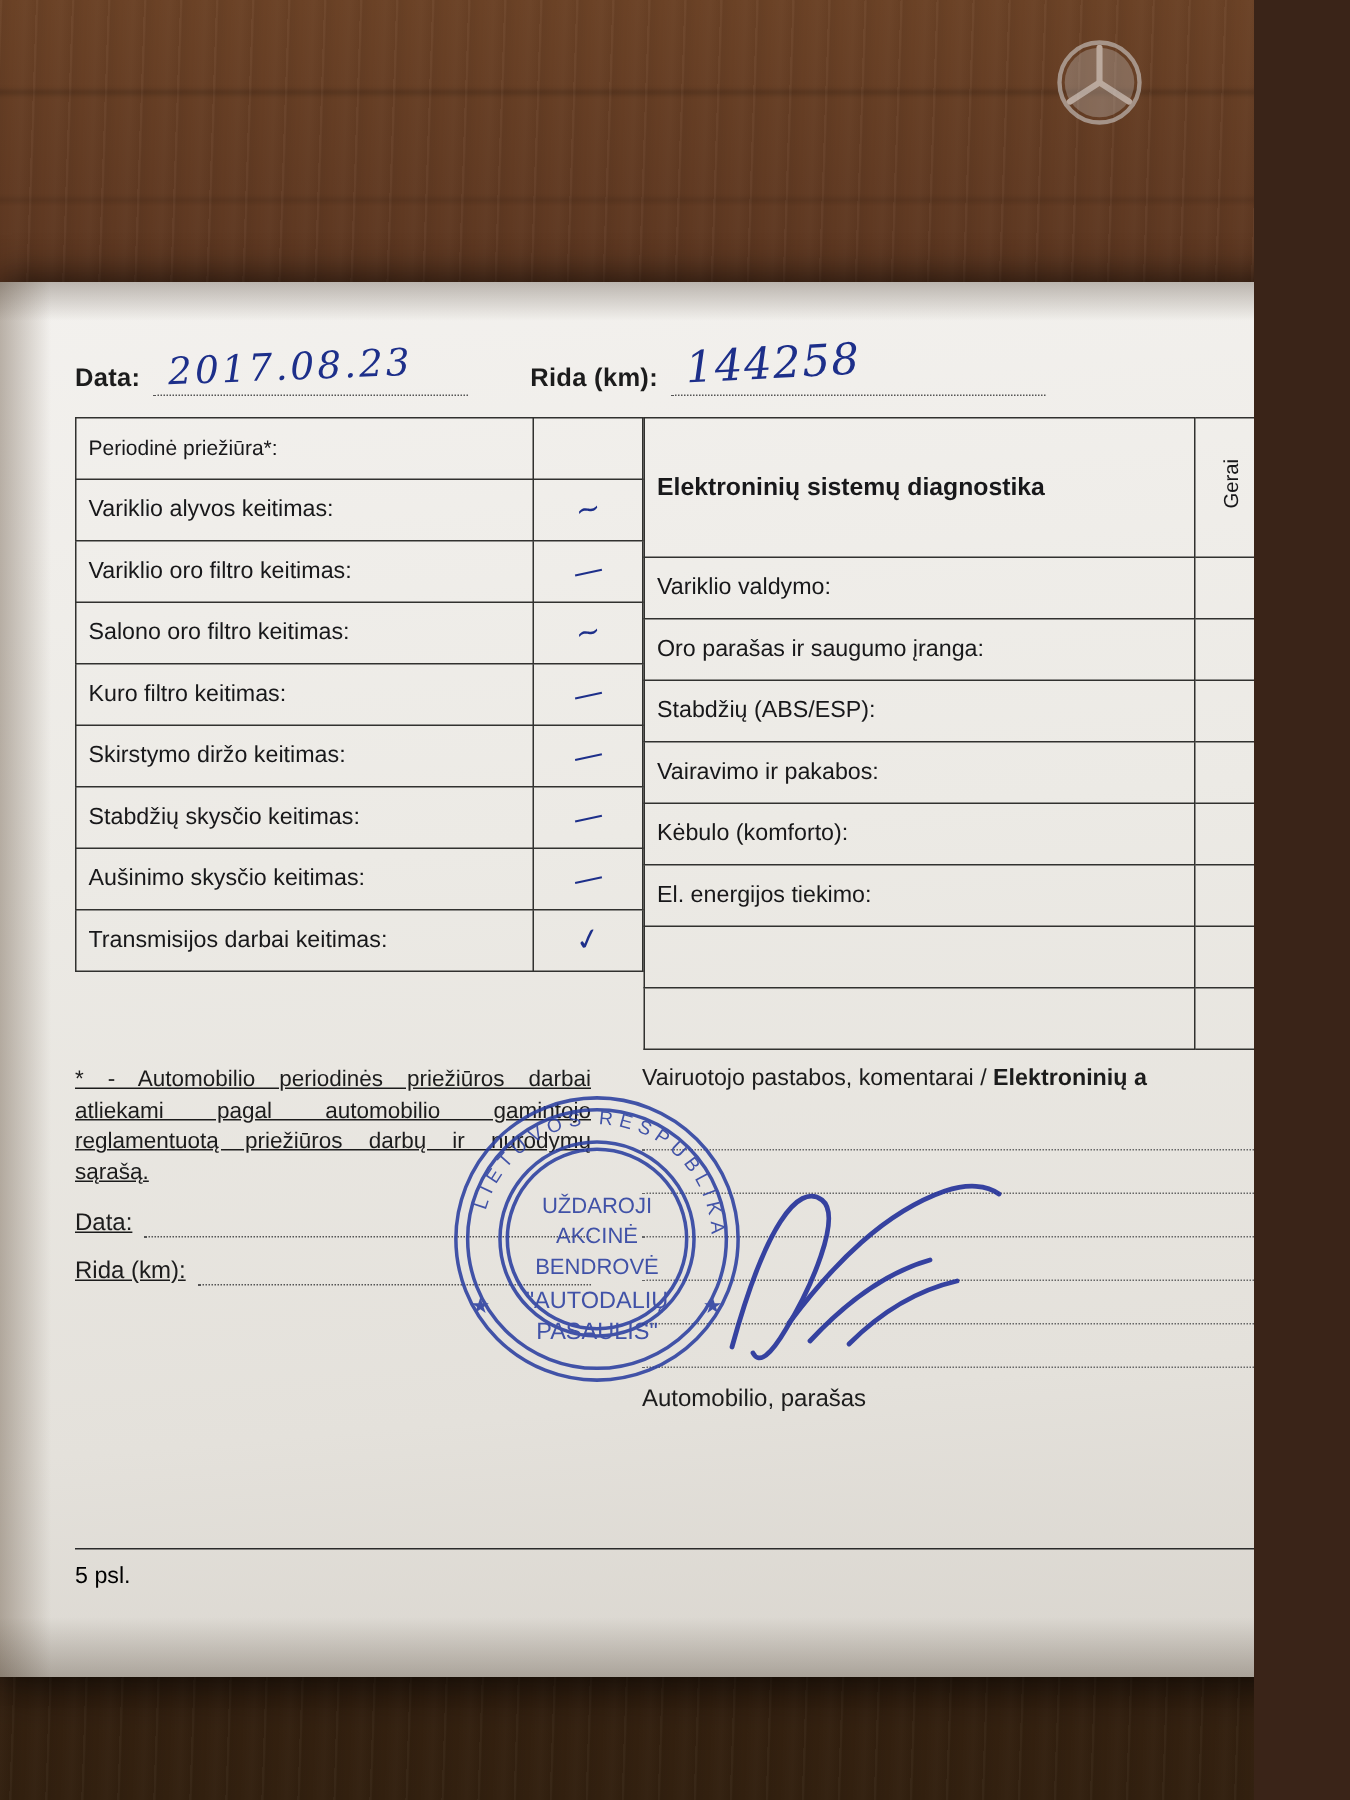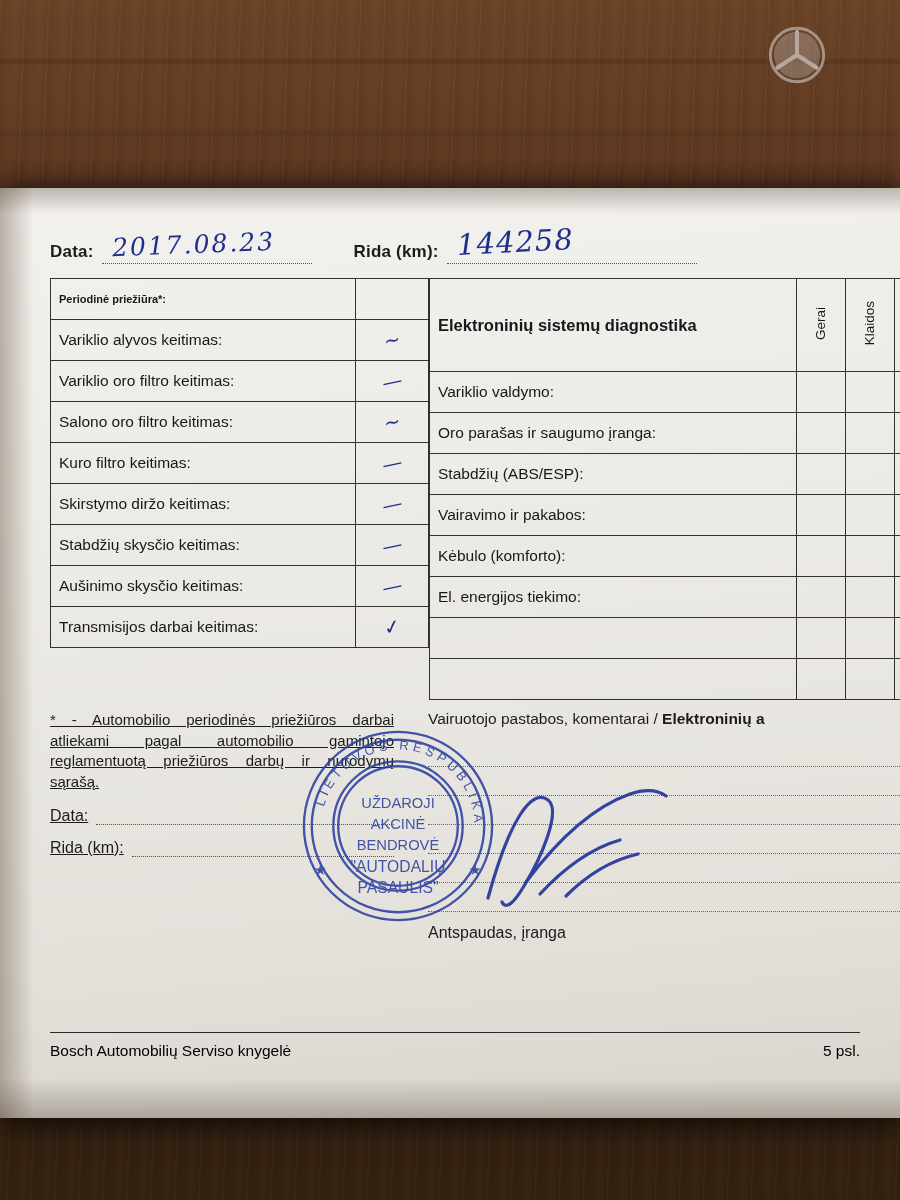--- a/index.html
+++ b/index.html
@@ -10,21 +10,21 @@
   body {
     width: 900px;
     height: 1200px;
     overflow: hidden;
     font-family: "Liberation Sans", sans-serif;
   }
 
   
   .photo {
     position: relative;
-    width: 900px;
+    width: 836px;
     height: 1200px;
     background:
       linear-gradient(180deg, #6b4226 0%, #5a3520 18%, #4a2c1a 45%, #3f2516 70%, #32200f 100%);
     overflow: hidden;
   }
   .wood-grain {
     position: absolute;
     inset: 0;
     background:
       repeating-linear-gradient(
@@ -150,21 +150,21 @@
     text-align: left;
     padding: 0 8px;
     height: 40px;
     line-height: 1.1;
     vertical-align: middle;
     color: #18181a;
   }
   .tbl-left { width: 344px; }
   .tbl-left .c1 { width: 288px; }
   .tbl-left .c2 { width: 56px; }
-  .tbl-left .head td { font-weight: bold; font-size: 11px; }
+  .tbl-left .head td { font-weight: normal; font-size: 14px; }
   .tbl-left td.bold { font-weight: normal; }
 
   .gap-col { width: 34px; }
 
   .tbl-right { width: 482px; }
   .tbl-right .rc1 { width: 350px; }
   .tbl-right .rcx { width: 44px; }
   .tbl-right .head td { font-weight: bold; font-size: 16.5px; height: 84px; }
   .vert {
     writing-mode: vertical-rl;
@@ -436,21 +436,21 @@
         <div class="foot-right">
           <div class="notes-title"><span>Vairuotojo pastabos, komentarai / </span><b>Elektroninių a</b></div>
           <div class="notes-lines">
             <div></div>
             <div></div>
             <div></div>
             <div></div>
             <div></div>
             <div></div>
           </div>
-          <div class="stamp-label">Antspaudas, įranga</div>
+          <div class="stamp-label">Automobilio, parašas</div>
         </div>
       </div>
     </div>
 
     <svg class="stamp" viewBox="0 0 200 200">
       <g fill="none" stroke="#2b3fa0" stroke-width="2.4">
         <circle cx="100" cy="100" r="96"></circle>
         <circle cx="100" cy="100" r="88"></circle>
         <circle cx="100" cy="100" r="66"></circle>
         <circle cx="100" cy="100" r="61"></circle>
@@ -476,17 +476,16 @@
     <svg class="sig" viewBox="0 0 230 150">
       <g fill="none" stroke="#23319a" stroke-width="3.2" stroke-linecap="round">
         <path d="M18 120 C 40 40, 62 10, 78 22 C 92 33, 70 82, 54 108 C 44 125, 36 132, 32 124"></path>
         <path d="M56 104 C 86 64, 120 30, 160 16 C 175 11, 188 12, 196 18"></path>
         <path d="M70 116 C 96 88, 122 70, 150 62"></path>
         <path d="M96 118 C 118 96, 142 82, 168 76"></path>
       </g>
     </svg>
 
     <div class="pg-foot">
-      <span>Bosch Automobilių Serviso knygelė</span>
       <span>5 psl.</span>
     </div>
   </div>
 </div>
 
 </body></html>

